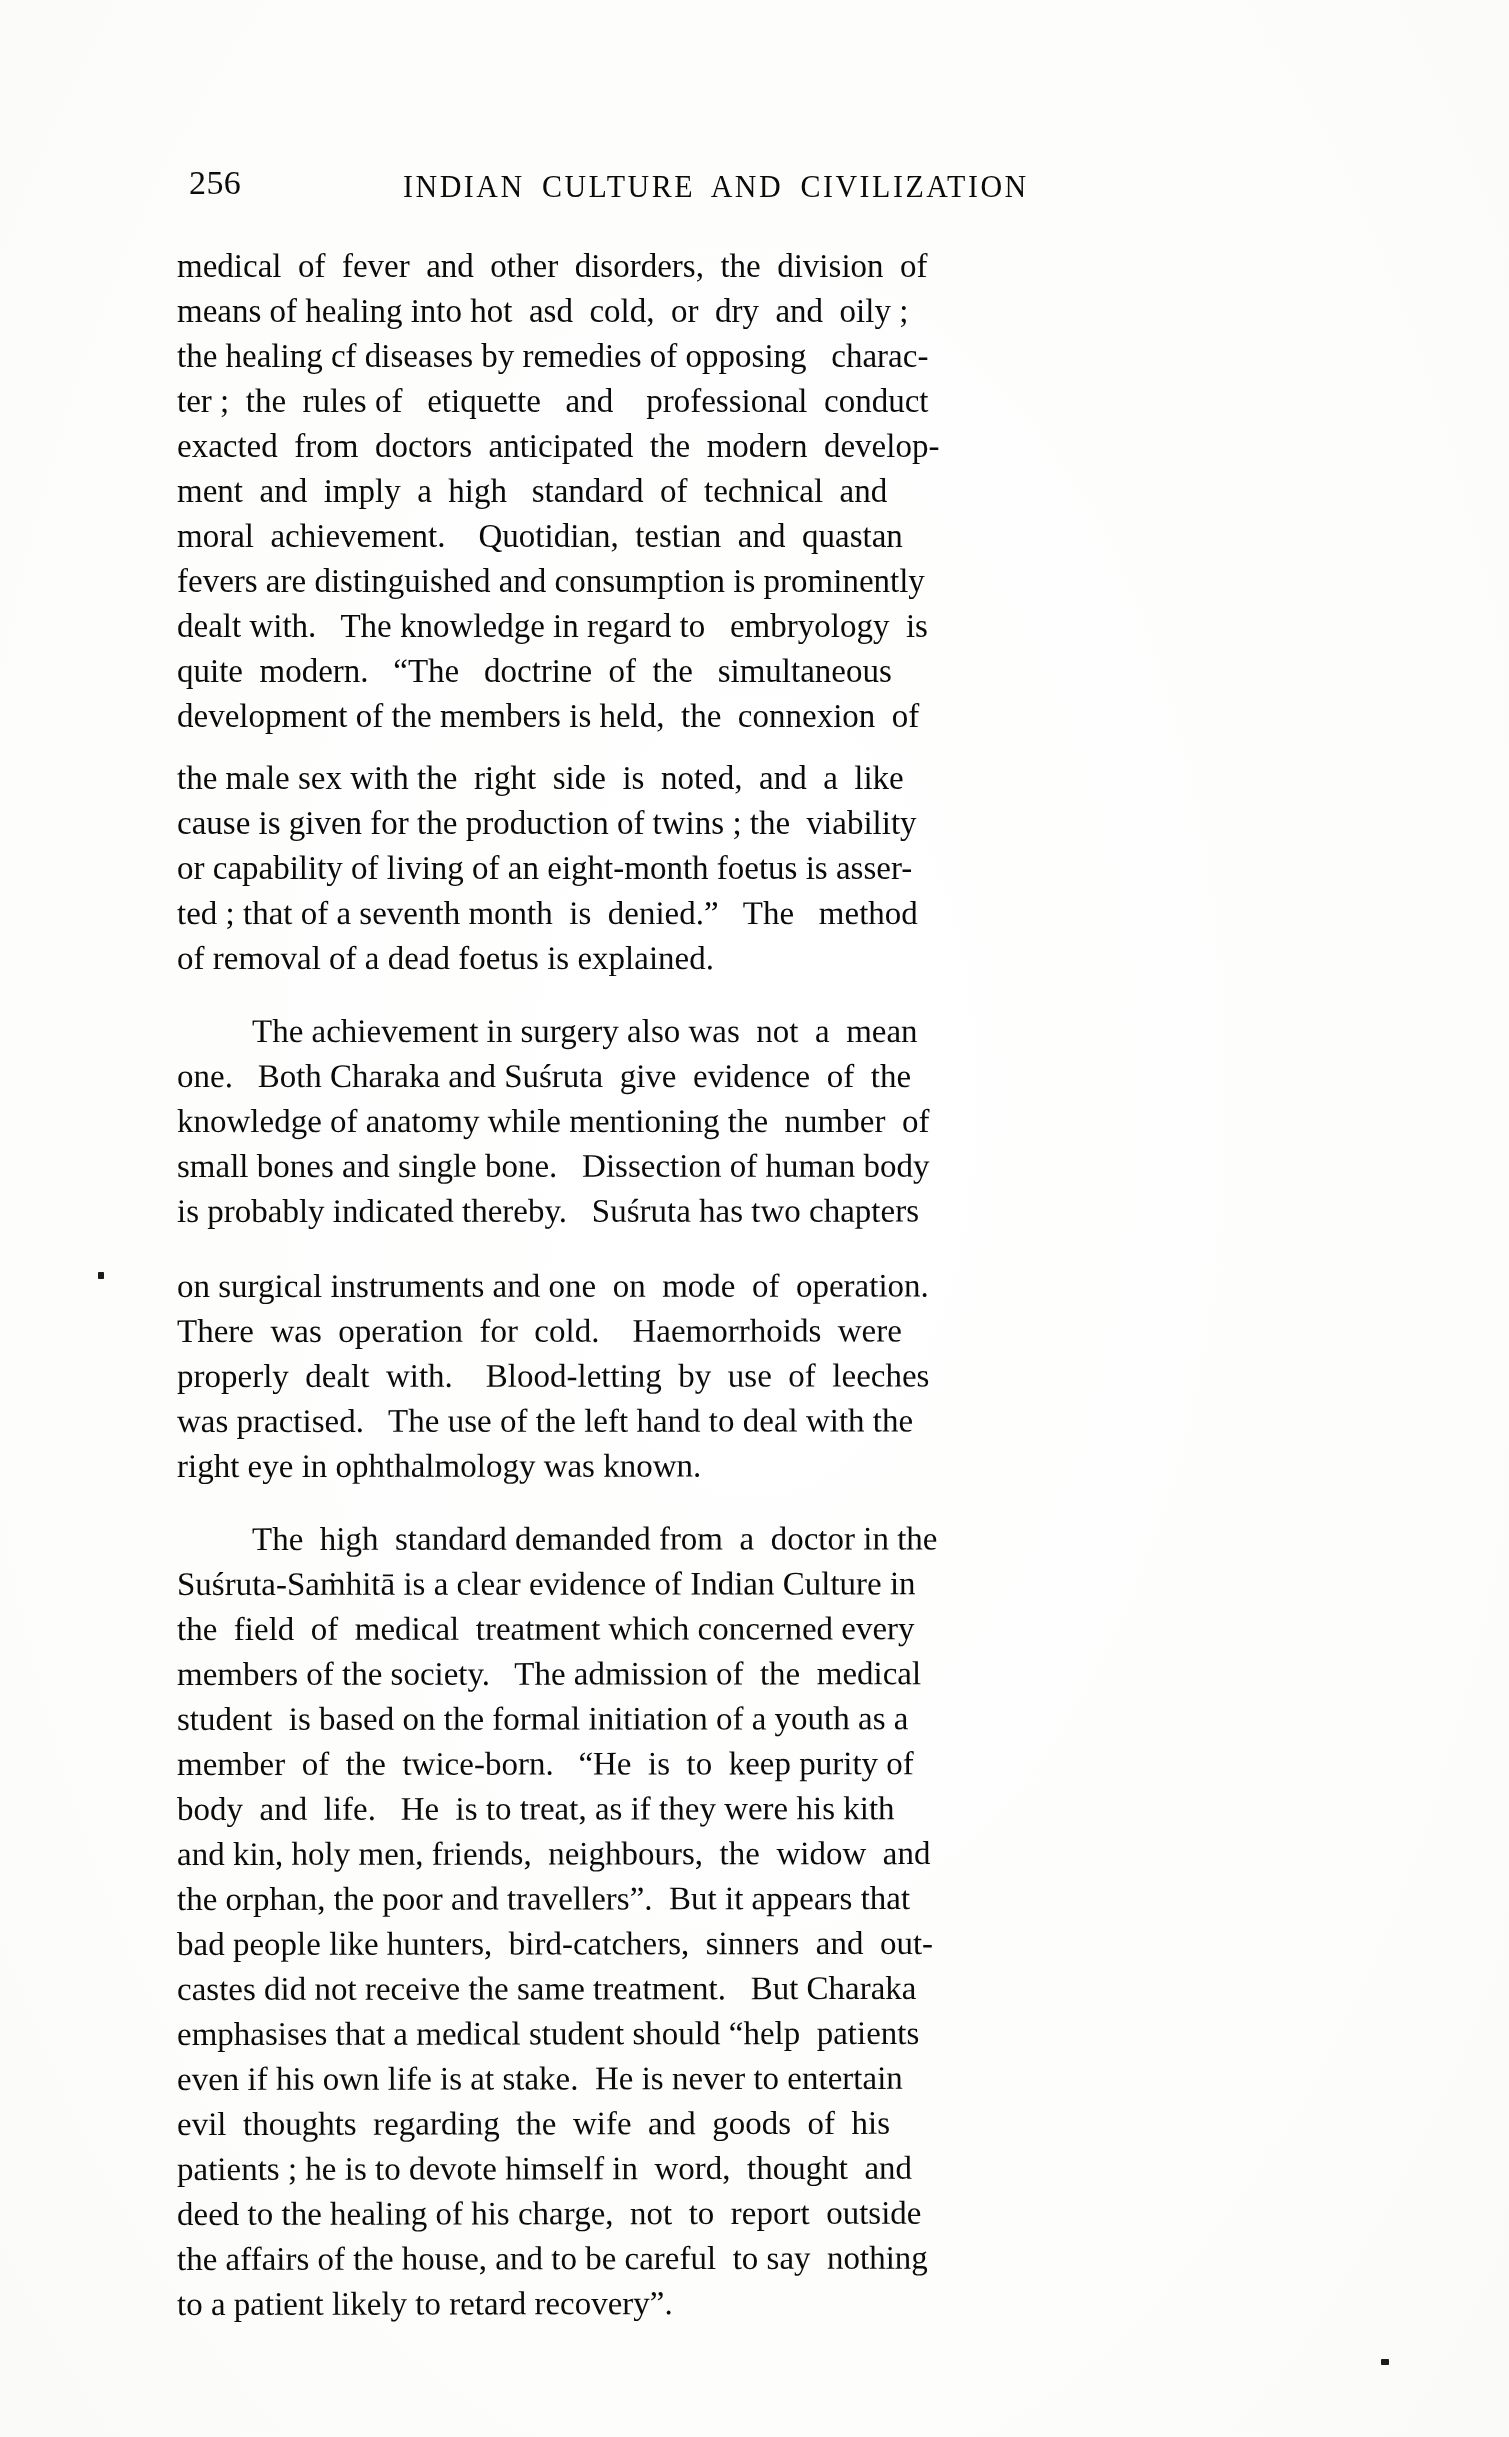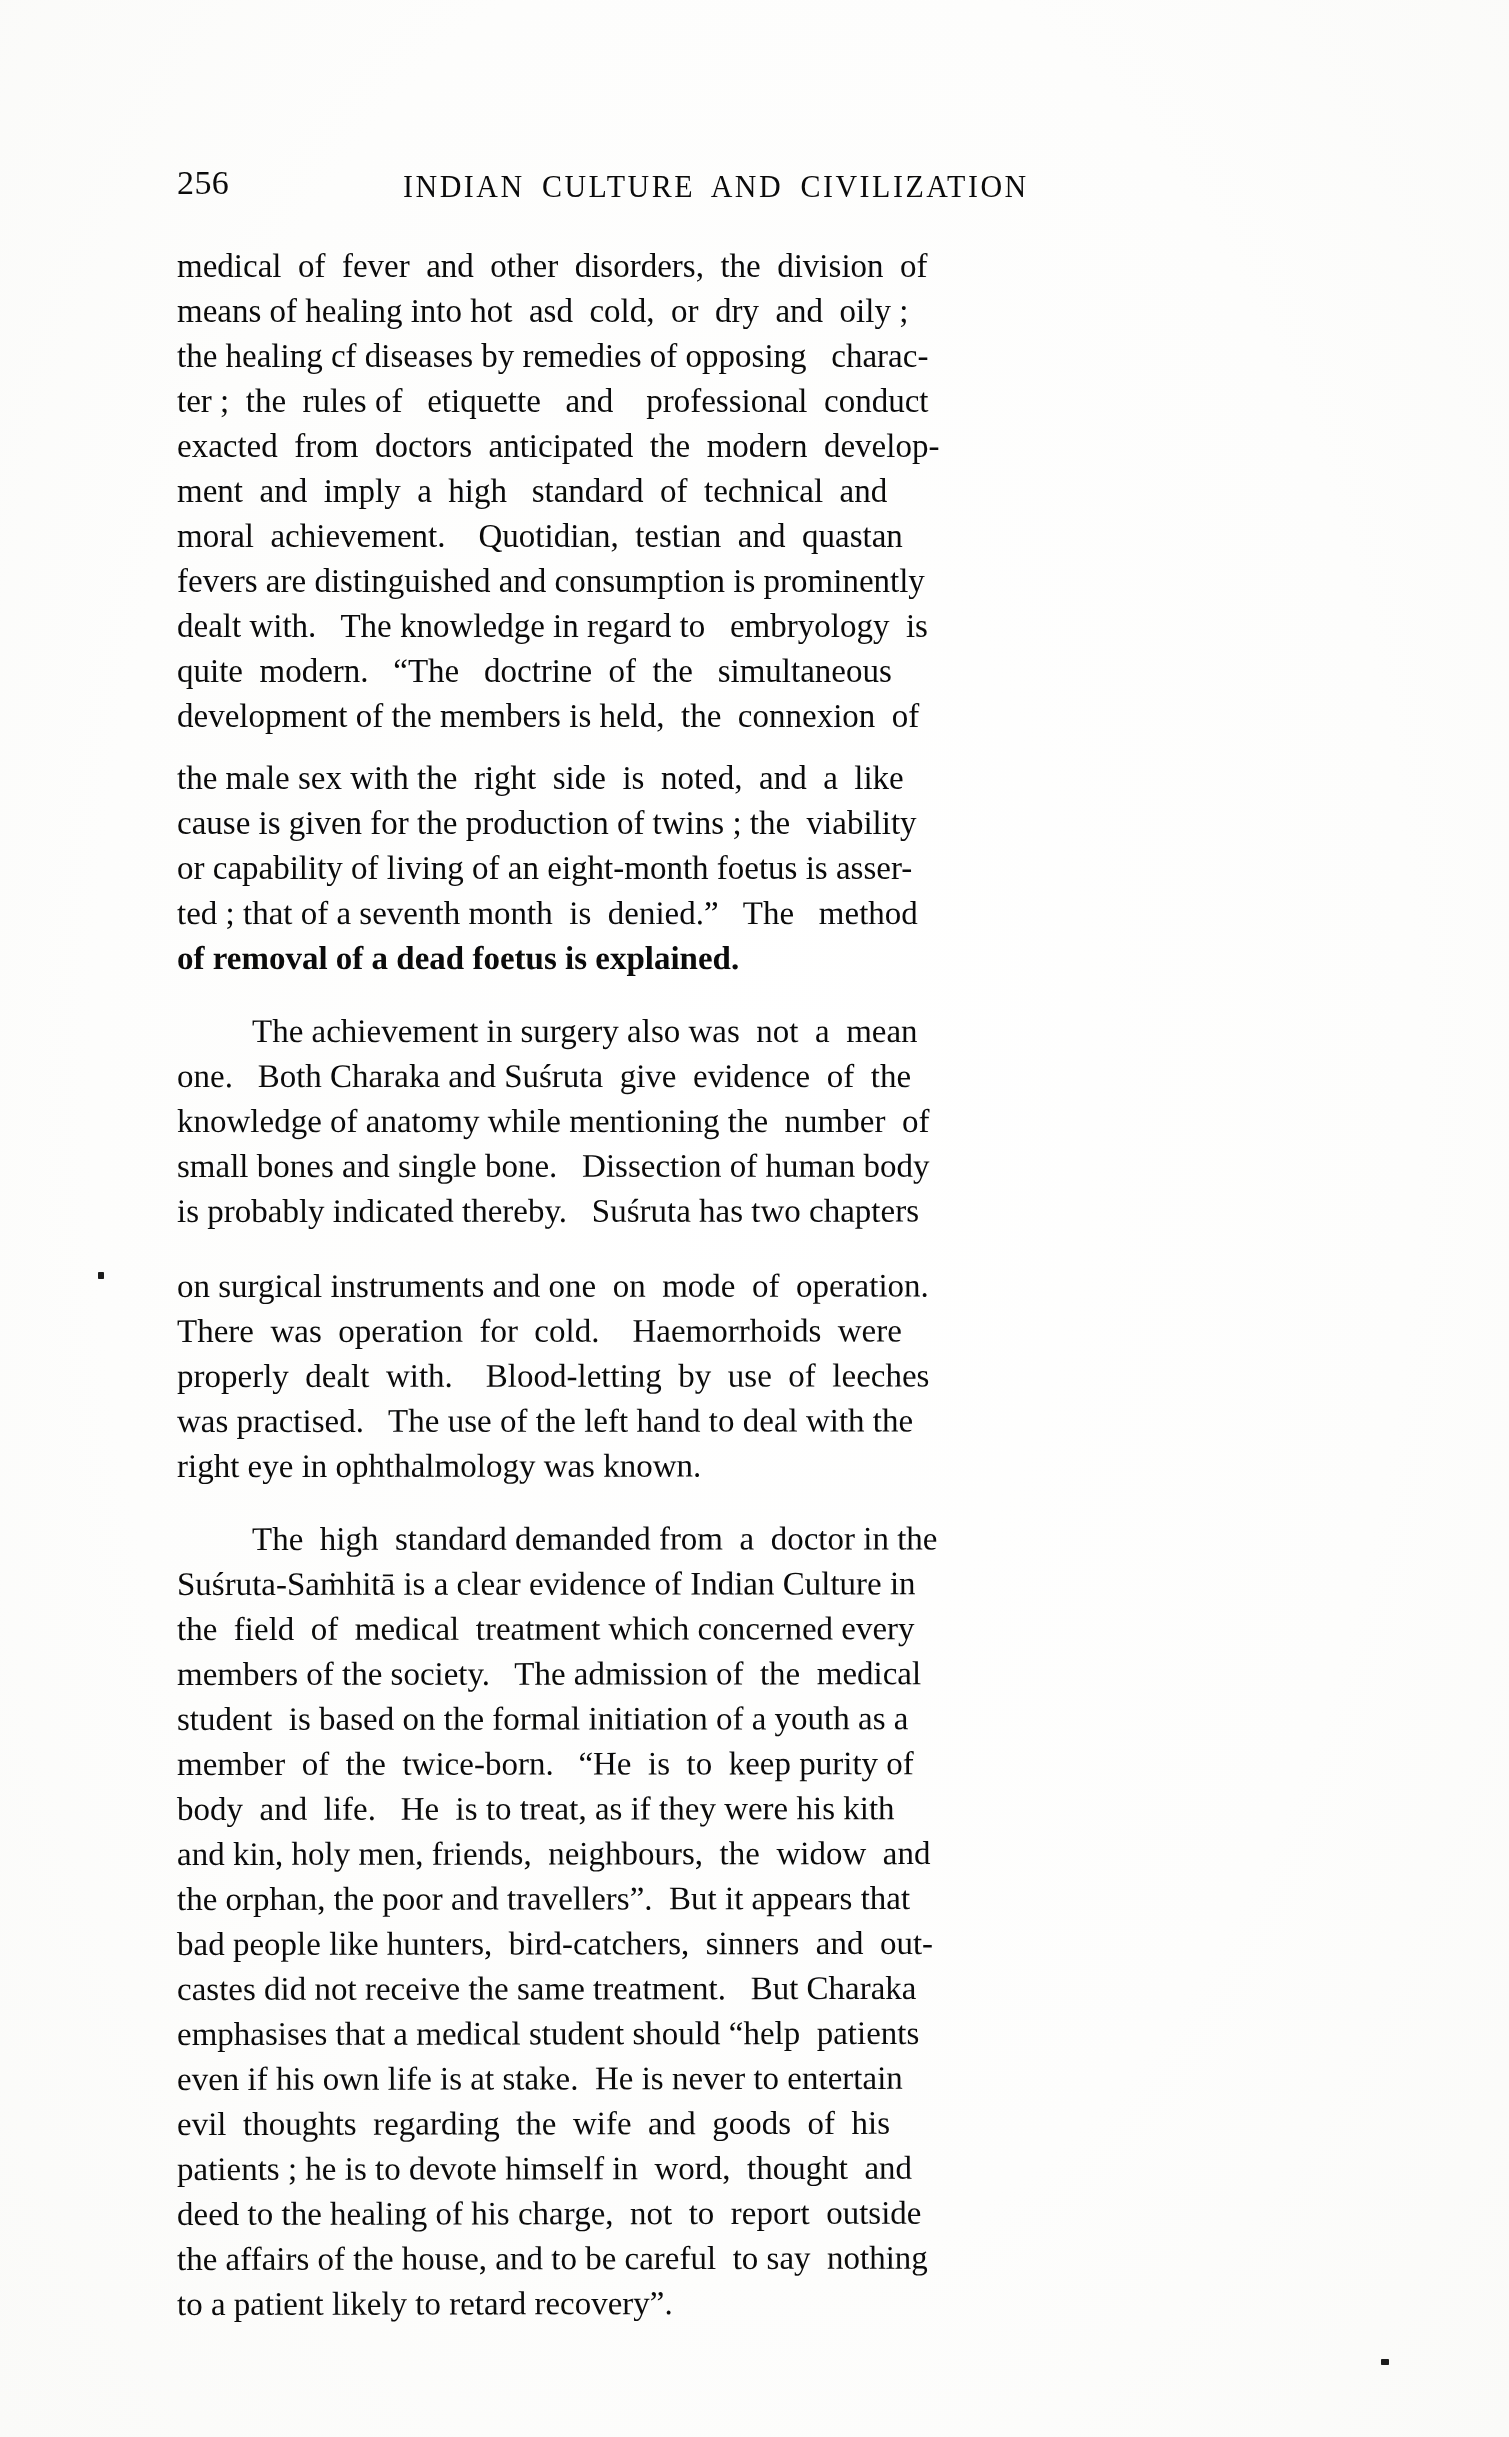--- a/index.html
+++ b/index.html
@@ -37,21 +37,21 @@
   
   #running-head {
     position: absolute;
     top: 161px;
     left: 177px;
     width: 1219px;
     height: 49px;
   }
   #folio {
     position: absolute;
-    left: 0;
+    left: 12px;
     top: 3.3px;
     font-size: 34px;
     letter-spacing: 0.4px;
     font-family: "Liberation Serif", "DejaVu Serif", serif;
   }
   #head-title {
     position: absolute;
     left: 226px;
     top: 6.5px;
     font-size: 30px;
@@ -118,21 +118,21 @@
         <div class="line" style="transform: rotate(-0.003deg) skewX(0.002deg);"><span class="ln-inner">ment  and  imply  a  high   standard  of  technical  and</span></div>
         <div class="line" style="transform: rotate(-0.004deg) skewX(0.003deg);"><span class="ln-inner">moral  achievement.    Quotidian,  testian  and  quastan</span></div>
         <div class="line" style="transform: rotate(-0.005deg) skewX(0.004deg);"><span class="ln-inner">fevers are distinguished and consumption is prominently</span></div>
         <div class="line" style="transform: rotate(-0.006deg) skewX(0.005deg);"><span class="ln-inner">dealt with.   The knowledge in regard to   embryology  is</span></div>
         <div class="line" style="transform: rotate(-0.008deg) skewX(0.006deg);"><span class="ln-inner">quite  modern.   “The   doctrine  of  the   simultaneous</span></div>
         <div class="line" style="transform: rotate(-0.009deg) skewX(0.007deg);"><span class="ln-inner">development of the members is held,  the  connexion  of</span></div>
         <div class="line" style="transform: rotate(-0.011deg) skewX(0.009deg); margin-top: 17px;"><span class="ln-inner">the male sex with the  right  side  is  noted,  and  a  like</span></div>
         <div class="line" style="transform: rotate(-0.013deg) skewX(0.011deg);"><span class="ln-inner">cause is given for the production of twins ; the  viability</span></div>
         <div class="line" style="transform: rotate(-0.015deg) skewX(0.012deg);"><span class="ln-inner">or capability of living of an eight-month foetus is asser-</span></div>
         <div class="line" style="transform: rotate(-0.017deg) skewX(0.014deg);"><span class="ln-inner">ted ; that of a seventh month  is  denied.”   The   method</span></div>
-        <div class="line" style="transform: rotate(-0.019deg) skewX(0.016deg); font-weight: bold;"><span class="ln-inner">of removal of a dead foetus is explained.</span></div>
+        <div class="line" style="transform: rotate(-0.019deg) skewX(0.016deg);"><span class="ln-inner">of removal of a dead foetus is explained.</span></div>
       </div>
       <div class="para spaced">
         <div class="line indent" style="transform: rotate(-0.021deg) skewX(0.019deg);"><span class="ln-inner">The achievement in surgery also was  not  a  mean</span></div>
         <div class="line" style="transform: rotate(-0.023deg) skewX(0.021deg);"><span class="ln-inner">one.   Both Charaka and Suśruta  give  evidence  of  the</span></div>
         <div class="line" style="transform: rotate(-0.025deg) skewX(0.024deg);"><span class="ln-inner">knowledge of anatomy while mentioning the  number  of</span></div>
         <div class="line" style="transform: rotate(-0.028deg) skewX(0.026deg);"><span class="ln-inner">small bones and single bone.   Dissection of human body</span></div>
         <div class="line" style="transform: rotate(-0.03deg) skewX(0.029deg);"><span class="ln-inner">is probably indicated thereby.   Suśruta has two chapters</span></div>
         <div class="line" style="transform: rotate(-0.033deg) skewX(0.032deg); margin-top: 30px;"><span class="ln-inner">on surgical instruments and one  on  mode  of  operation.</span></div>
         <div class="line" style="transform: rotate(-0.036deg) skewX(0.035deg);"><span class="ln-inner">There  was  operation  for  cold.    Haemorrhoids  were</span></div>
         <div class="line" style="transform: rotate(-0.039deg) skewX(0.039deg);"><span class="ln-inner">properly  dealt  with.    Blood-letting  by  use  of  leeches</span></div>

